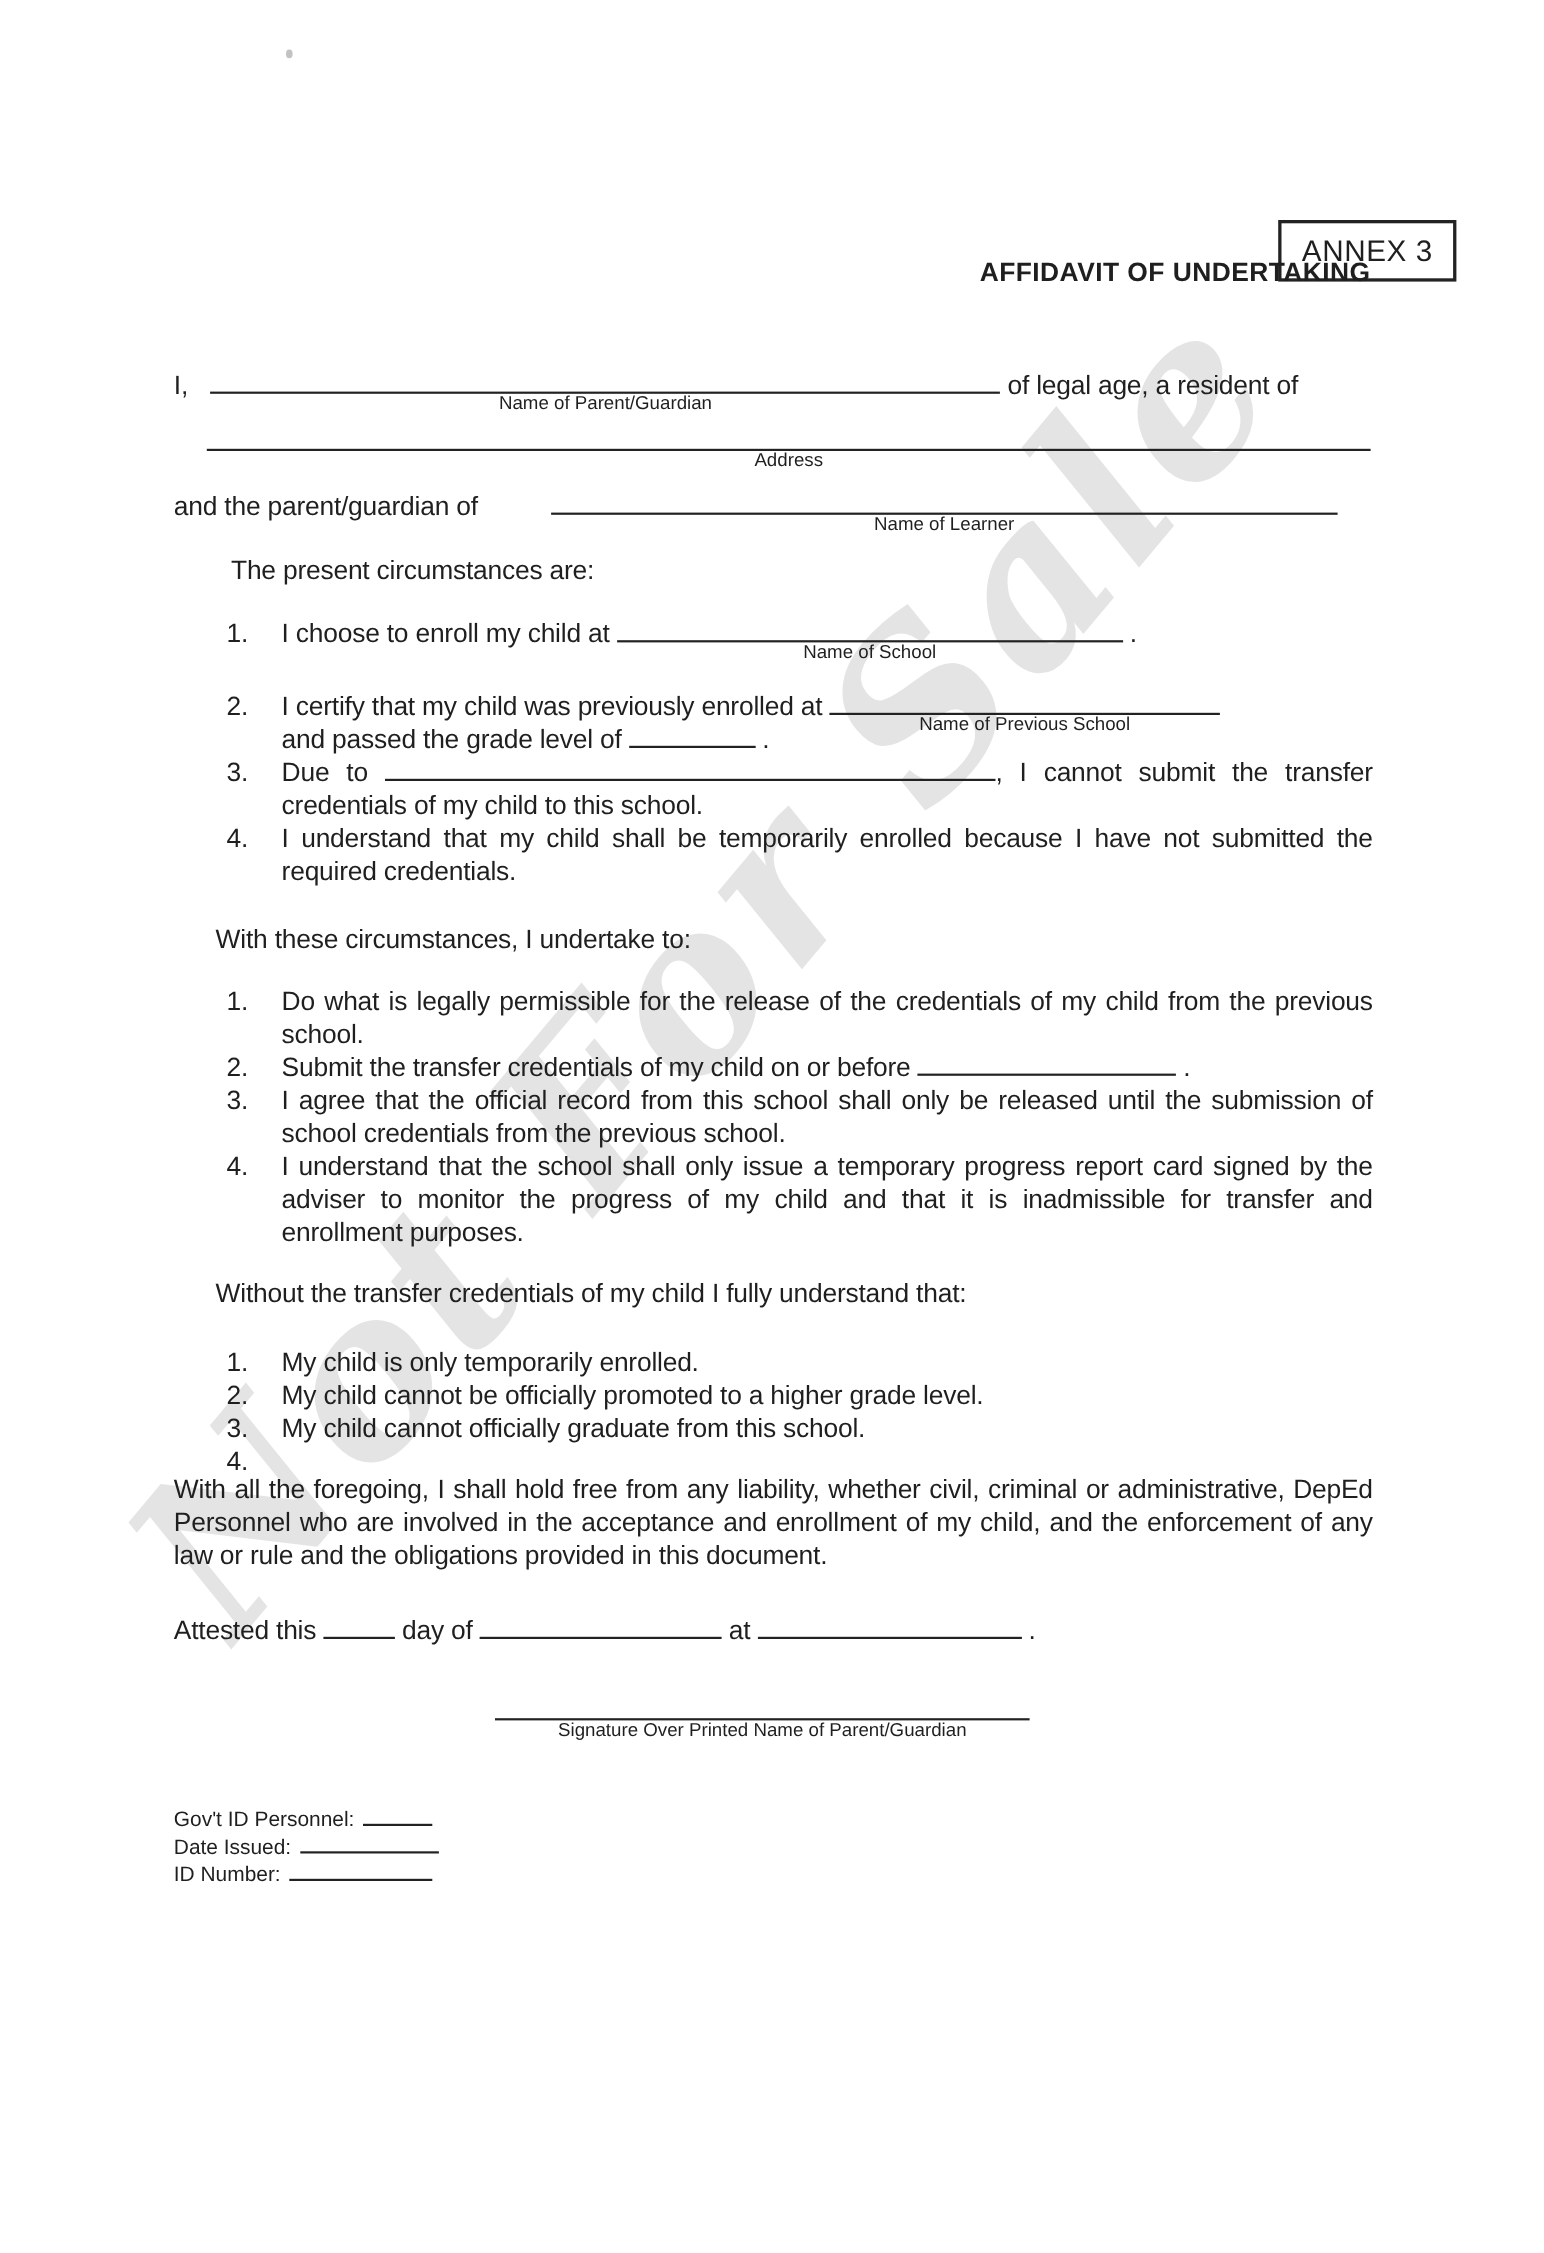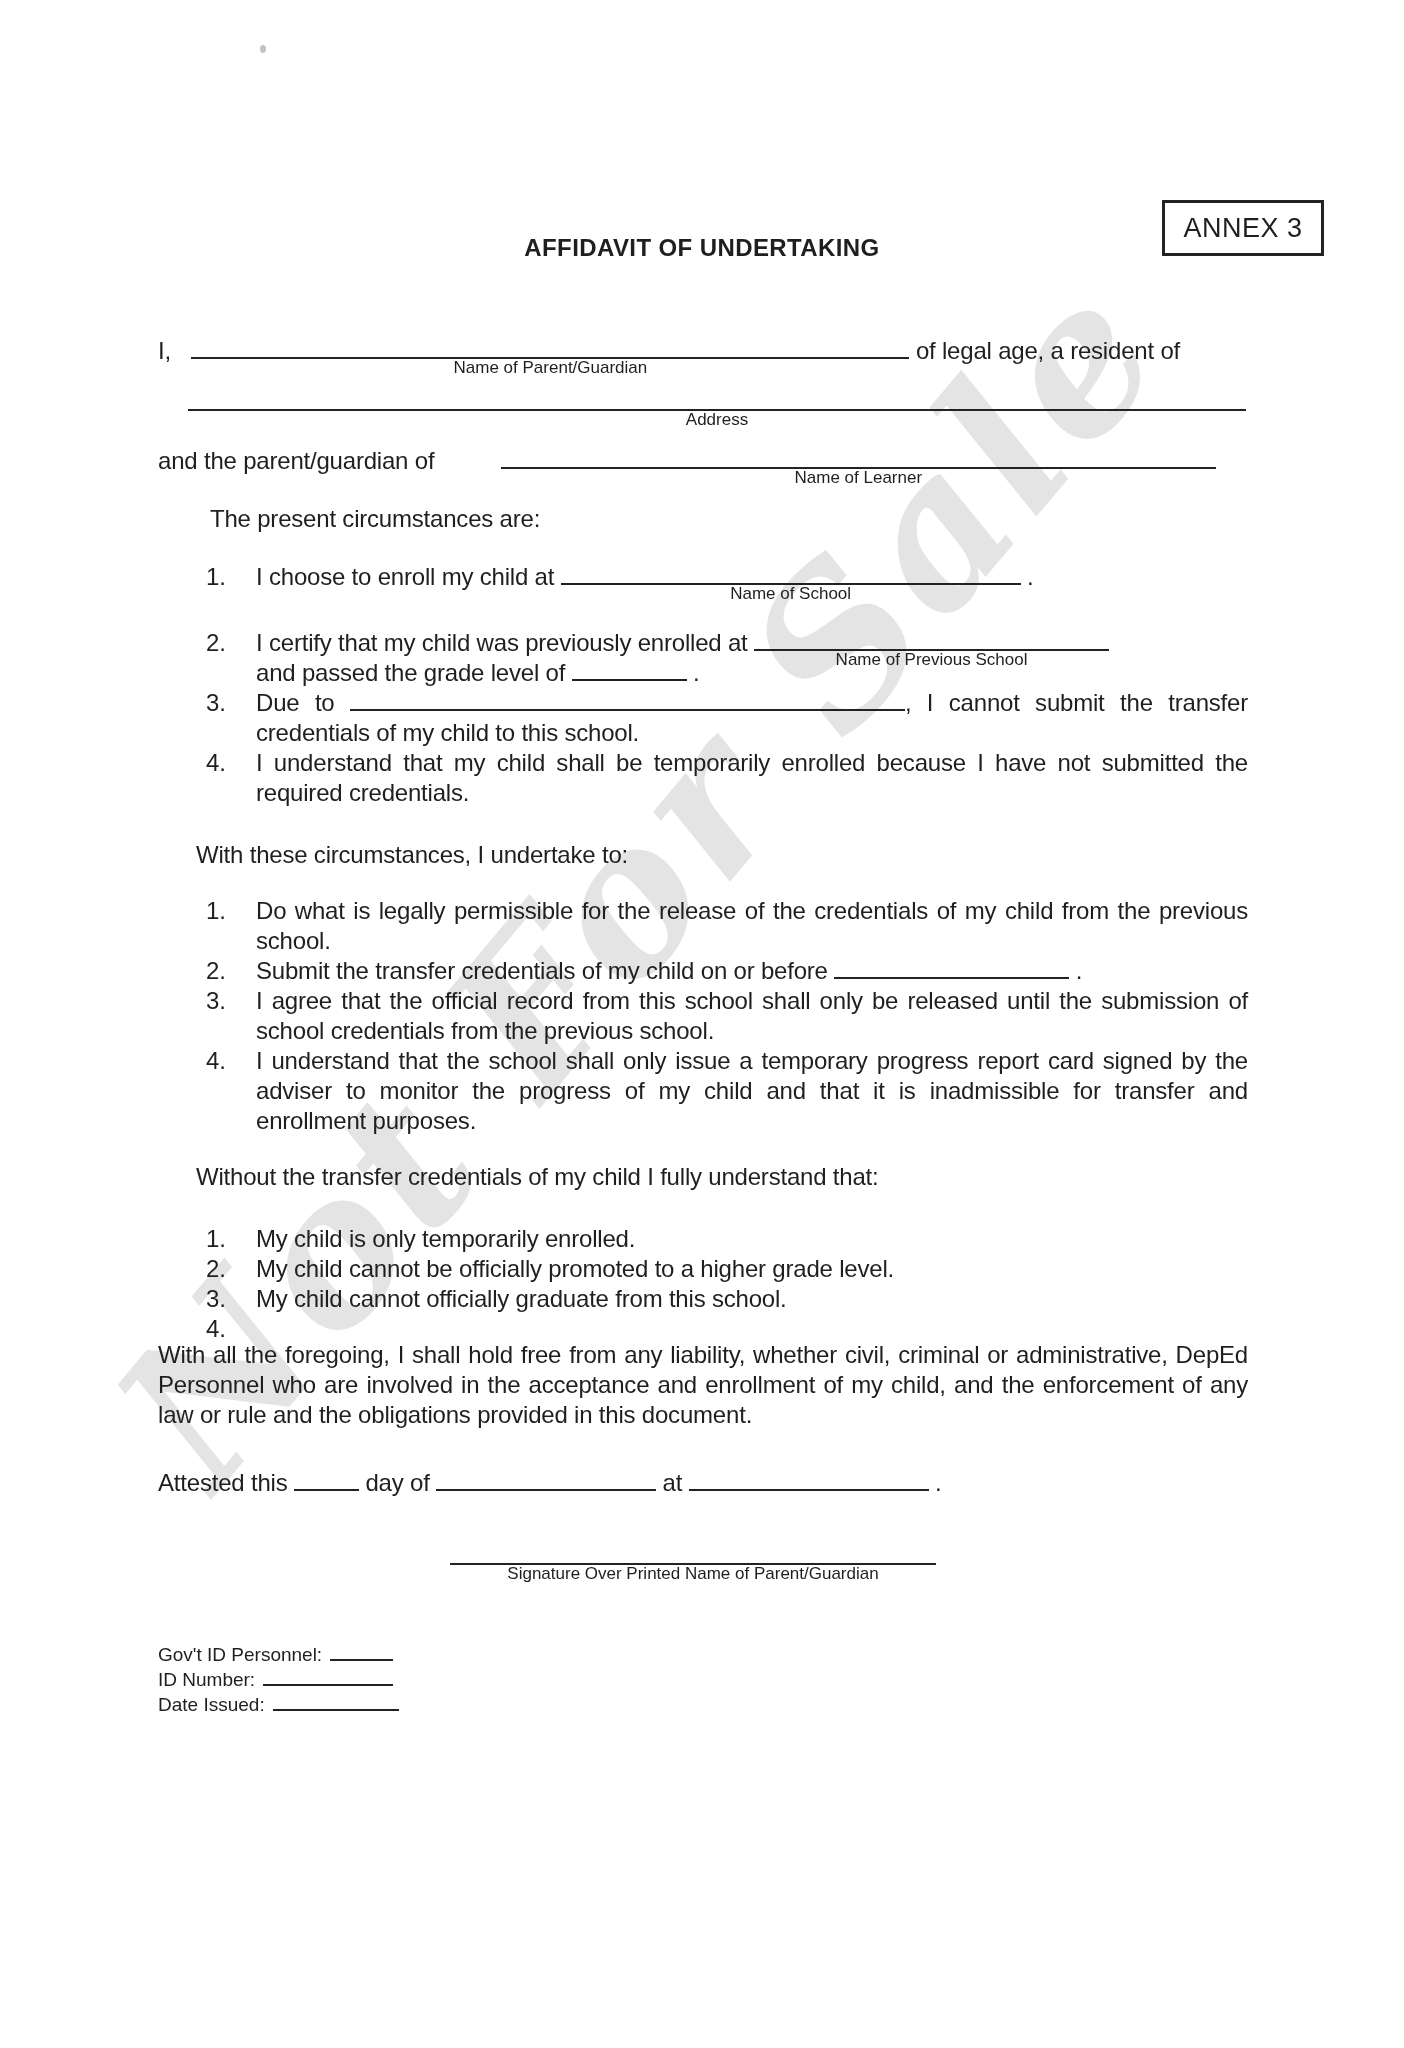--- a/index.html
+++ b/index.html
@@ -36,21 +36,21 @@
   
   .annex-box {
     position:absolute; left:1162px; top:200px; width:162px; height:56px;
     border:3px solid #232323;
     display:flex; align-items:center; justify-content:center;
     font-size:27px; letter-spacing:0.5px;
     z-index:2; background:#fff;
   }
   .doc-title {
     position:absolute; left:158px; top:233px; width:1088px;
-    text-align:center; font-weight:bold; font-size:24px; letter-spacing:0.4px;
+    text-align:right; font-weight:bold; font-size:24px; letter-spacing:0.4px;
     z-index:2;
   }
   
   .content {
     position:absolute; left:158px; top:336px; width:1090px; z-index:2;
   }
   .blank {
     display:inline-block; position:relative;
     border-bottom:2px solid #222222;
     height:22px; vertical-align:baseline;
@@ -219,21 +219,21 @@
 
     <div class="signature-block">
       <span class="blank w-signature"><span class="cap">Signature Over Printed Name of Parent/Guardian</span></span>
     </div>
 
     <div class="footer-ids">
       <div>
         <span>Gov't ID Personnel:</span><span class="blank w-govid"></span>
       </div>
       <div>
+        <span>Date Issued:</span><span class="blank w-dateiss"></span>
+      </div>
+      <div>
         <span>ID Number:</span><span class="blank w-idnum"></span>
       </div>
-      <div>
-        <span>Date Issued:</span><span class="blank w-dateiss"></span>
-      </div>
     </div>
 
   </div>
 </div>
 
 </body></html>

